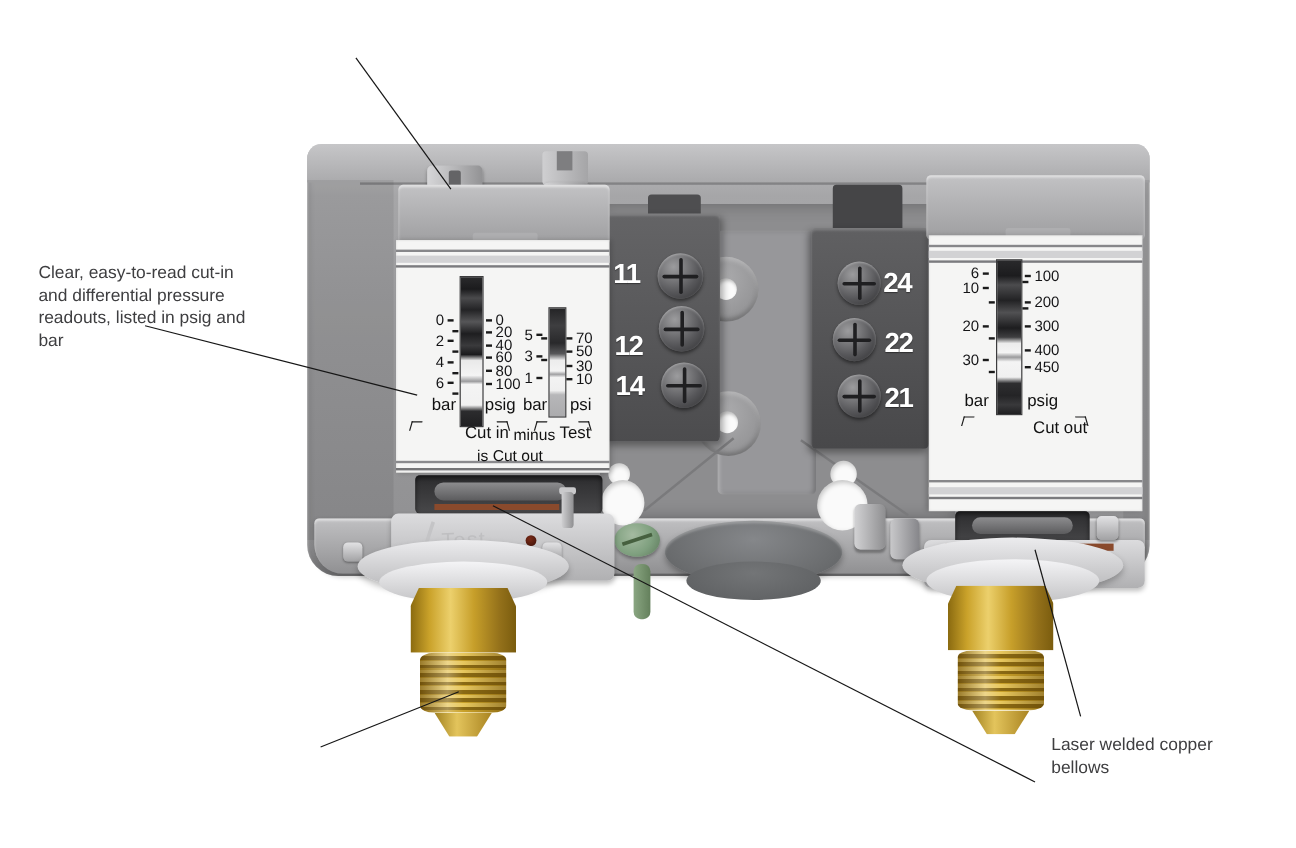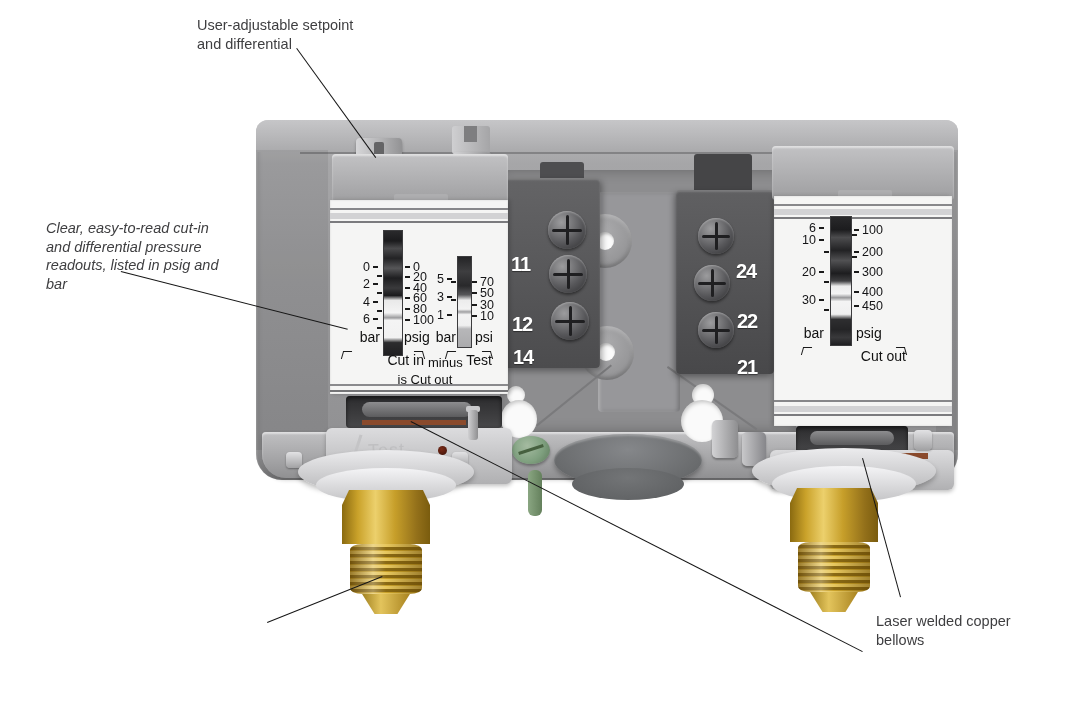--- a/index.html
+++ b/index.html
@@ -16,22 +16,22 @@
   .mt{position:absolute;width:5px;height:2px;background:#1a1a1a;}
   .unit{position:absolute;font-size:14px;font-weight:normal;color:#111;line-height:15px;}
   .bracket{position:absolute;text-align:right;font-size:14px;color:#111;padding-top:3px;line-height:15px;}
   .bracket::before{content:"";position:absolute;left:0;top:1px;width:8px;height:7px;
       border-left:1.4px solid #1a1a1a;border-top:1.4px solid #1a1a1a;transform:skewX(-16deg);}
   .bracket::after{content:"";position:absolute;right:0;top:1px;width:8px;height:7px;
       border-right:1.4px solid #1a1a1a;border-top:1.4px solid #1a1a1a;transform:skewX(16deg);}
   .swin{position:absolute;border:1px solid #3c3c3e;}
   .st{position:absolute;left:0;right:0;}
   
-  .tnum{position:absolute;color:#ffffff;font-weight:bold;font-size:20px;line-height:30px;letter-spacing:-1px;
-        text-shadow:0 1px 1px rgba(0,0,0,.45);margin-top:36px;}
+  .tnum{position:absolute;color:#ffffff;font-weight:bold;font-size:23px;line-height:30px;letter-spacing:-1px;
+        text-shadow:0 1px 1px rgba(0,0,0,.45);}
   .screw{position:absolute;border-radius:50%;
       background:radial-gradient(circle at 35% 30%,#9c9c9e,#57575a 58%,#2d2d2f);
       box-shadow:0 2px 3px rgba(0,0,0,.45), inset 0 1px 2px rgba(255,255,255,.35);}
   .screw::before{content:"";position:absolute;left:10%;right:10%;top:calc(50% - 1.5px);height:3px;background:#1f1f21;border-radius:2px;}
   .screw::after{content:"";position:absolute;top:10%;bottom:10%;left:calc(50% - 1.5px);width:3px;background:#1f1f21;border-radius:2px;}
   .boss{position:absolute;border-radius:50%;
       background:radial-gradient(circle at 40% 35%,#aeaeb0,#8a8a8c);
       box-shadow:inset 0 2px 4px rgba(255,255,255,.35), inset 0 -2px 4px rgba(0,0,0,.3);}
   .hole{position:absolute;border-radius:50%;background:#fbfbfb;box-shadow:inset 1px 2px 3px rgba(0,0,0,.25);}
   .kh{position:absolute;border-radius:50%;background:#fafafa;box-shadow:inset 1px 2px 4px rgba(0,0,0,.22);}
@@ -270,17 +270,16 @@
   <div class="a" style="left:808px;top:592px;width:52px;height:20px;
               clip-path:polygon(4% 0,96% 0,72% 100%,28% 100%);
               background:linear-gradient(90deg,#9a7a1a,#e3c45c 40%,#a57f1c);"></div>
 
   <div class="leader" style="left:297px;top:48px;width:135px;transform:rotate(54.1deg);"></div>
   <div class="leader" style="left:121px;top:271px;width:234px;transform:rotate(14.3deg);"></div>
   <div class="leader" style="left:267px;top:622px;width:124px;transform:rotate(-21.8deg);"></div>
   <div class="leader" style="left:411px;top:421px;width:507px;transform:rotate(27deg);"></div>
   <div class="leader" style="left:863px;top:458px;width:144px;transform:rotate(74.7deg);"></div>
 
-  <div class="callout" style="left:197px;top:16px;width:172px;">User-adjustable setpoint and differential</div>
-  <div class="callout" style="left:46px;top:219px;width:178px;font-style:italic;">Clear, easy-to-read cut-in and differential pressure readouts, listed in psig and bar</div>
+  <div class="callout" style="left:32px;top:219px;width:178px;">Clear, easy-to-read cut-in and differential pressure readouts, listed in psig and bar</div>
   <div class="callout" style="left:876px;top:612px;width:160px;">Laser welded copper bellows</div>
 
 </div>
 
 </body></html>

